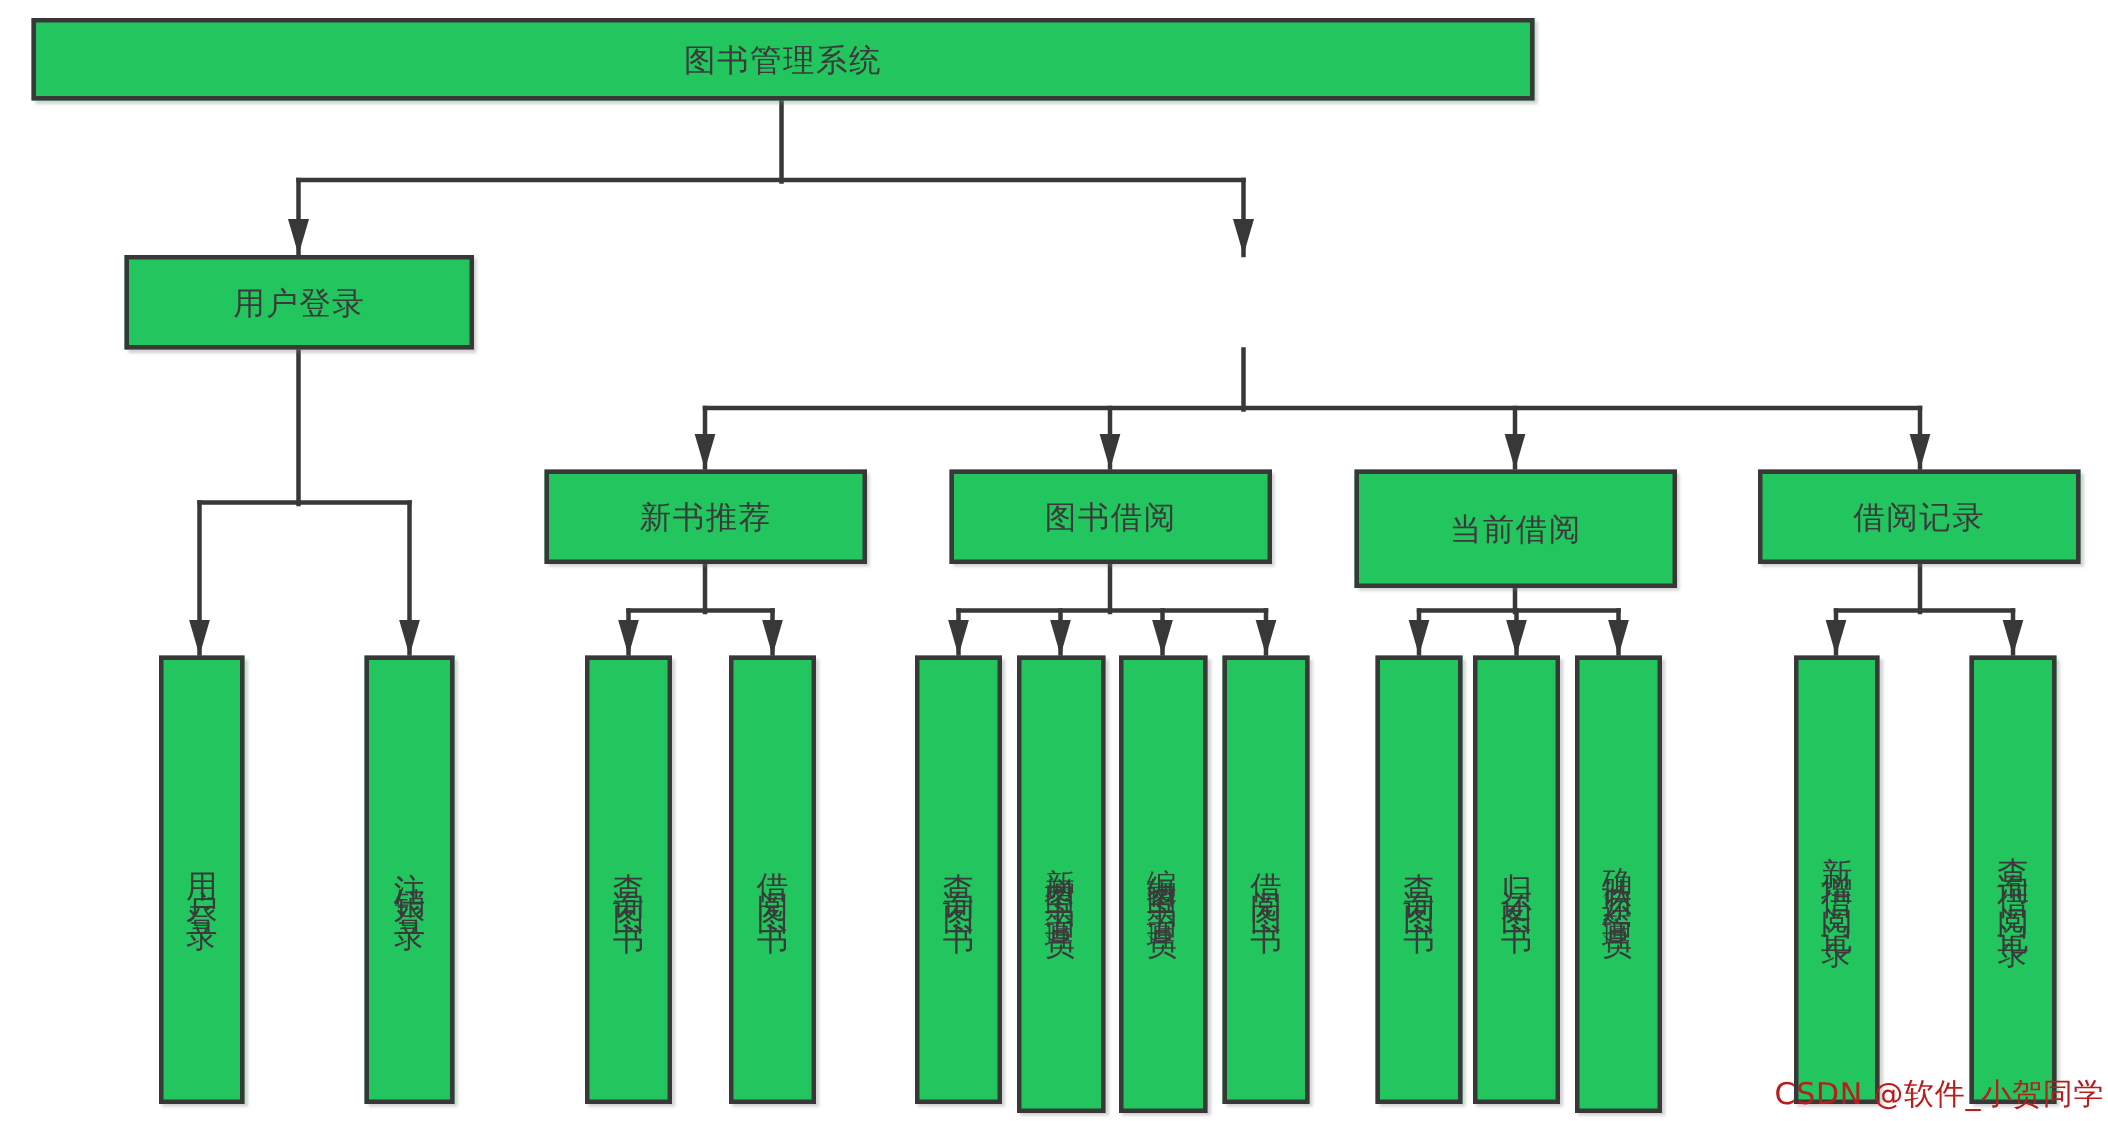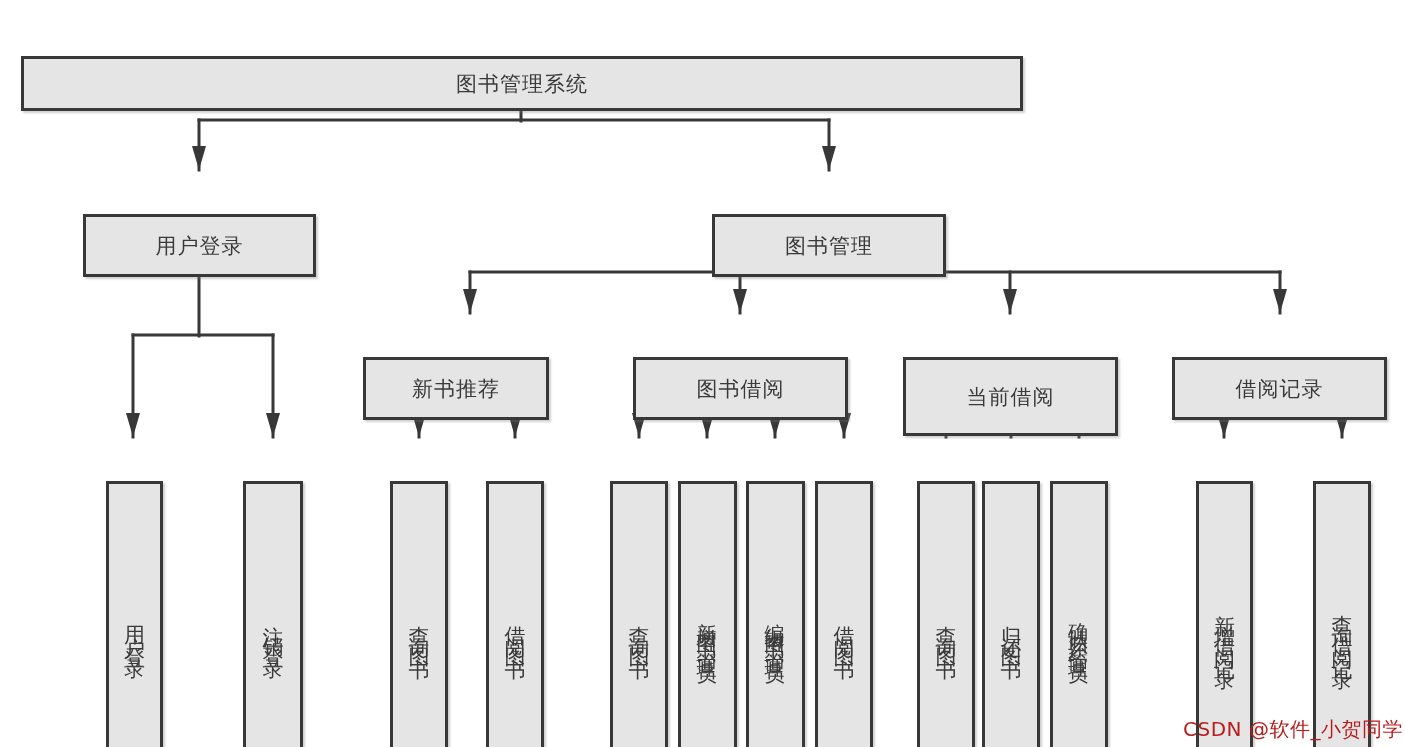--- a/index.html
+++ b/index.html
@@ -8,44 +8,43 @@
     width:1405px;height:747px;
     background:#fff;
     overflow:hidden;
     font-family:"DejaVu Sans","Liberation Sans",sans-serif;
     color:#3a3a3a;
   }
   #wires{position:absolute;left:0;top:0;z-index:0;}
   .box{
     position:absolute;
     box-sizing:border-box;
-    background:#e5e5e5;
+    background:#22c55e;
     border:3px solid #383838;
     display:flex;align-items:center;justify-content:center;
     font-size:21px;
     letter-spacing:1px;
     z-index:1;
     box-shadow:2px 2px 2px rgba(120,120,120,0.35);
     white-space:nowrap;
-    margin-top:44px;
   }
   .leaf{
     top:437px;height:299px;
     writing-mode:vertical-rl;
     text-orientation:mixed;
     letter-spacing:11px;
     white-space:normal;
   }
   .leaf.long{letter-spacing:6px;font-size:20px;}
   .leaf.tall{height:305px;}
   
   .b-root{left:21px;top:12px;width:1002px;height:55px}
   .b-login{left:83px;top:170px;width:233px;height:63px}
   .b-mgmt{left:712px;top:170px;width:234px;height:63px}
-  .b-l3a{left:363px;top:313px;width:186px;height:63px}
+  .b-l3a{left:363px;top:313px;width:215px;height:63px}
   .b-l3b{left:633px;top:313px;width:215px;height:63px}
   .b-l3c{left:903px;top:313px;width:215px;height:79px}
   .b-l3d{left:1172px;top:313px;width:215px;height:63px}
   .lf1{left:106px;width:57px}
   .lf2{left:243px;width:60px}
   .lf3{left:390px;width:58px}
   .lf4{left:486px;width:58px}
   .lf5{left:610px;width:58px}
   .lf6{left:678px;width:59px}
   .lf7{left:746px;width:59px}
@@ -110,21 +109,20 @@
         <path d="M1079 407 V437"></path>
         <path d="M1224 407 V437"></path>
         <path d="M1342 407 V437"></path>
       </g>
     </g>
   </svg>
 
   <div class="box b-root">图书管理系统</div>
 
   <div class="box b-login">用户登录</div>
-  <div class="box b-mgmt">图书管理</div>
 
   <div class="box b-l3a">新书推荐</div>
   <div class="box b-l3b">图书借阅</div>
   <div class="box b-l3c">当前借阅</div>
   <div class="box b-l3d">借阅记录</div>
 
   <div class="box leaf lf1">用户登录</div>
   <div class="box leaf lf2">注销登录</div>
   <div class="box leaf lf3">查询图书</div>
   <div class="box leaf lf4">借阅图书</div>

